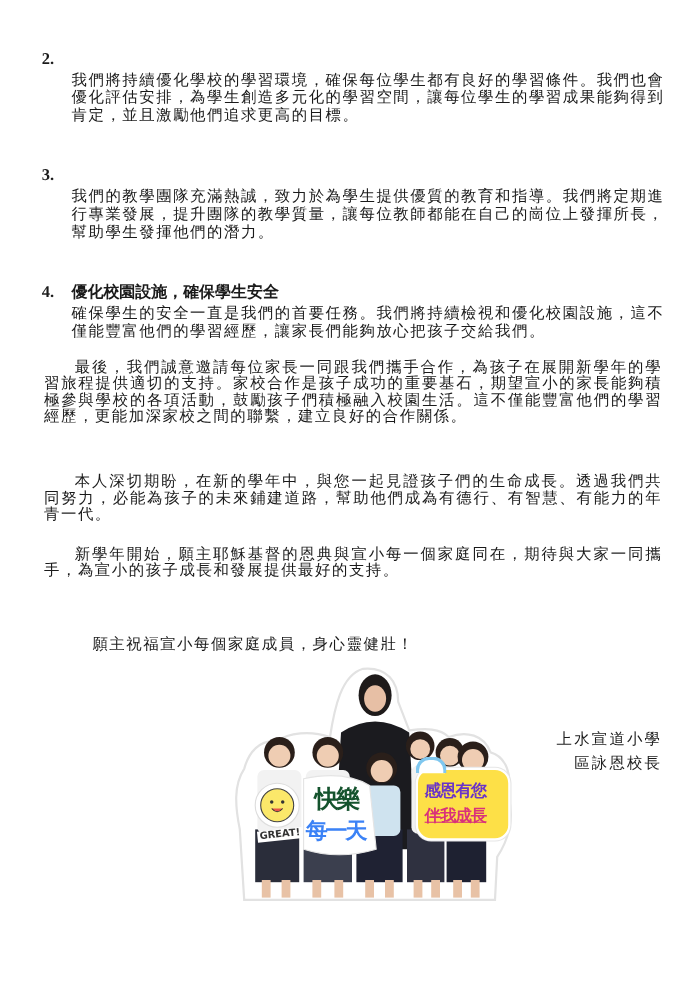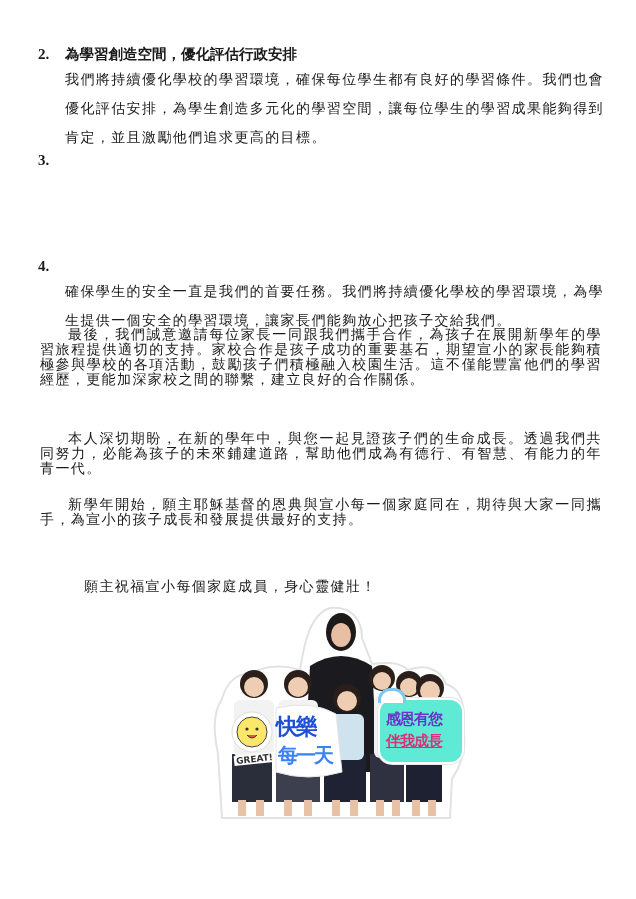--- a/index.html
+++ b/index.html
@@ -5,50 +5,51 @@
   html, body { margin: 0; padding: 0; background: #ffffff; }
   body {
     width: 636px; height: 899px; position: relative; overflow: hidden;
     font-family: "DejaVu Serif", "Liberation Serif", serif;
     color: #1a1a1a;
   }
   .page { position: absolute; left: 0; top: 0; width: 636px; height: 899px; }
   .section { position: absolute; left: 38px; width: 566px; }
   .sec-head { display: flex; align-items: baseline; font-size: 14.5px; font-weight: bold; line-height: 22px; height: 22px; white-space: nowrap; }
   .sec-num { width: 27px; font-family: "Liberation Serif", serif; font-size: 15px; font-weight: bold; }
-  .sec-body { margin-left: 27px; font-size: 14px; line-height: 29px; letter-spacing: 1.4px; text-align: justify; }
+  .sec-body { margin-left: 27px; font-size: 14px; line-height: 16px; letter-spacing: 1.4px; text-align: justify; }
   .para { position: absolute; left: 40px; width: 562px; font-size: 14px; line-height: 15px; letter-spacing: 1.4px; text-indent: 28px; text-align: justify; }
   .sign { position: absolute; right: 34px; font-size: 14px; line-height: 22px; letter-spacing: 2px; text-align: right; }
   .date { position: absolute; left: 40px; top: 790px; font-size: 14px; letter-spacing: 1px; }
   .photo { position: absolute; left: 212px; top: 604px; width: 258px; height: 218px; }
 </style>
 </head>
 <body>
 
 <div class="page">
 
   <div class="section" style="top:43px;">
     <div class="sec-head">
       <span class="sec-num">2.</span>
-      <span>為學習創造空間，優化評估行政安排</span>
     </div>
     <div class="sec-body">我們將持續優化學校的學習環境，確保每位學生都有良好的學習條件。我們也會優化評估安排，為學生創造多元化的學習空間，讓每位學生的學習成果能夠得到肯定，並且激勵他們追求更高的目標。</div>
   </div>
 
   <div class="section" style="top:149px;">
     <div class="sec-head">
       <span class="sec-num">3.</span>
     </div>
+    <div class="sec-body">我們的教學團隊充滿熱誠，致力於為學生提供優質的教育和指導。我們將定期進行專業發展，提升團隊的教學質量，讓每位教師都能在自己的崗位上發揮所長，幫助學生發揮他們的潛力。</div>
   </div>
 
   <div class="section" style="top:255px;">
     <div class="sec-head">
       <span class="sec-num">4.</span>
+      <span>優化校園設施，確保學生安全</span>
     </div>
-    <div class="sec-body">確保學生的安全一直是我們的首要任務。我們將持續優化學校的學習環境，為學生提供一個安全的學習環境，讓家長們能夠放心把孩子交給我們。</div>
+    <div class="sec-body">確保學生的安全一直是我們的首要任務。我們將持續檢視和優化校園設施，這不僅能豐富他們的學習經歷，讓家長們能夠放心把孩子交給我們。</div>
   </div>
 
   <p class="para" style="top:327px; margin:0;">最後，我們誠意邀請每位家長一同跟我們攜手合作，為孩子在展開新學年的學習旅程提供適切的支持。家校合作是孩子成功的重要基石，期望宣小的家長能夠積極參與學校的各項活動，鼓勵孩子們積極融入校園生活。這不僅能豐富他們的學習經歷，更能加深家校之間的聯繫，建立良好的合作關係。</p>
   <p class="para" style="top:431px; margin:0;">本人深切期盼，在新的學年中，與您一起見證孩子們的生命成長。透過我們共同努力，必能為孩子的未來鋪建道路，幫助他們成為有德行、有智慧、有能力的年青一代。</p>
   <p class="para" style="top:497px; margin:0;">新學年開始，願主耶穌基督的恩典與宣小每一個家庭同在，期待與大家一同攜手，為宣小的孩子成長和發展提供最好的支持。</p>
   <p class="para" style="top:563px; margin:16px;">願主祝福宣小每個家庭成員，身心靈健壯！</p>
 
   <div class="photo">
     <svg width="258" height="218" viewBox="0 0 258 218" xmlns="http://www.w3.org/2000/svg">
 
@@ -102,24 +103,28 @@
       <circle cx="40" cy="128" r="20" fill="#ffffff" stroke="#dddddd"></circle>
       <circle cx="40" cy="128" r="15" fill="#fbe86a" stroke="#444" stroke-width="1"></circle>
       <circle cx="35" cy="125" r="1.6" fill="#333"></circle>
         <circle cx="45" cy="125" r="1.6" fill="#333"></circle>
       <path d="M35,131 Q40,137 45,131" fill="#e6554a" stroke="#333" stroke-width="1"></path>
 
       <path d="M64,104 Q100,96 124,110 L130,168 Q96,178 64,168 Z" fill="#ffffff" stroke="#e4e4e4"></path>
     </svg>
     
     <div style="position:absolute; left:22px; top:150px; font:bold 9px 'DejaVu Sans', sans-serif; color:#333; background:#fff; padding:0 2px; transform:rotate(-6deg);">GREAT!</div>
-    <div style="position:absolute; left:64px; top:108px; font:bold 22px 'DejaVu Sans', sans-serif; color:#1d4ed8; letter-spacing:-2px;">快樂</div>
+    <div style="position:absolute; left:74px; top:108px; font:bold 22px 'DejaVu Sans', sans-serif; color:#14532d; letter-spacing:-2px;">快樂</div>
     <div style="position:absolute; left:66px; top:138px; font:bold 20px 'DejaVu Sans', sans-serif; color:#3b82f6; letter-spacing:-2px;">每一天</div>
-    <div style="position:absolute; left:166px; top:94px; width:82px; height:62px; background:#5eead4; border:2px solid #fff; border-radius:14px; box-shadow:0 0 0 1px #e6e6e6;">
+    <div style="position:absolute; left:166px; top:94px; width:82px; height:62px; background:#fde047; border:2px solid #fff; border-radius:14px; box-shadow:0 0 0 1px #e6e6e6;">
       <div style="position:absolute; left:-2px; top:-12px; width:22px; height:12px; border-radius:12px 12px 0 0; border:3px solid #7fc7ef; border-bottom:none; background:#fff;"></div>
       <div style="position:absolute; left:6px; top:10px; font:bold 15px 'DejaVu Sans', sans-serif; color:#6a34c8; letter-spacing:-1px;">感恩有您</div>
       <div style="position:absolute; left:6px; top:32px; font:bold 15px 'DejaVu Sans', sans-serif; color:#d9327a; letter-spacing:-1px;text-decoration:underline;">伴我成長</div>
     </div>
   </div>
 
+  <div class="sign" style="top:661px;">
+    <div>上水宣道小學</div>
+    <div>區詠恩校長</div>
+  </div>
 
 
 </div>
 
 </body></html>

